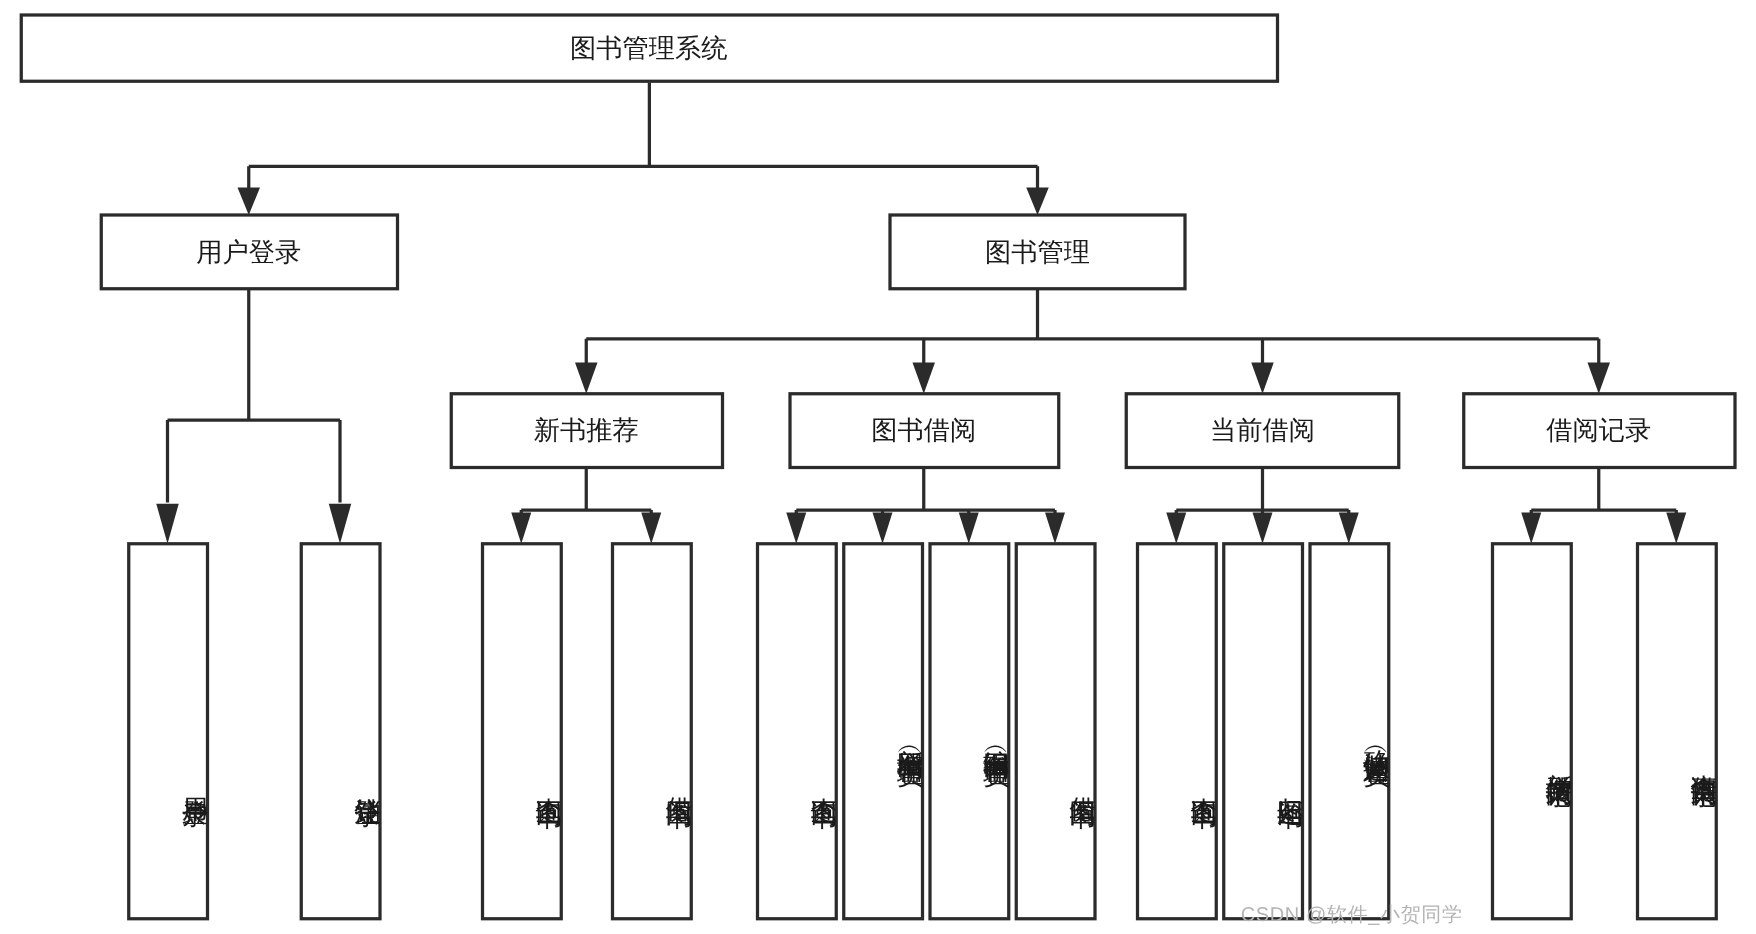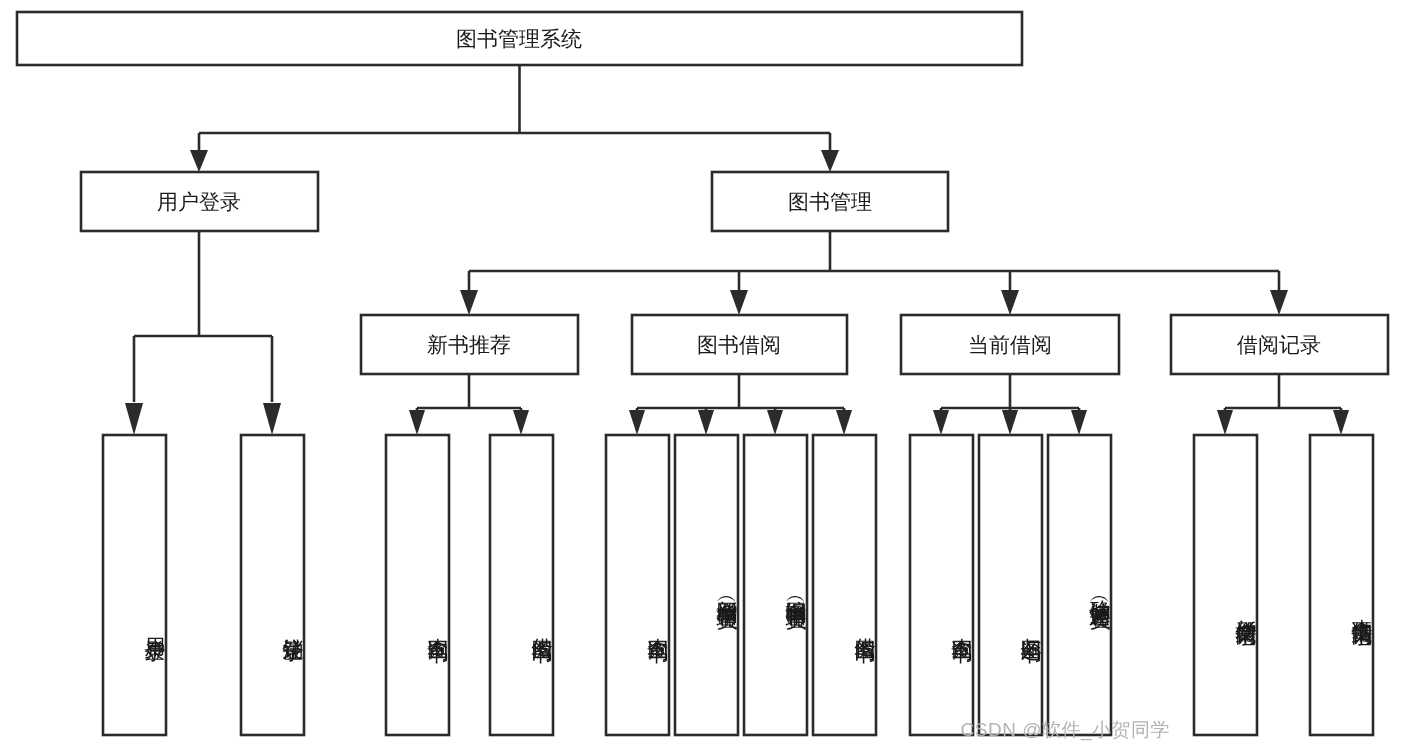--- a/index.html
+++ b/index.html
@@ -62,21 +62,21 @@
     pointer-events: none;
     display: flex;
     align-items: flex-start;
     justify-content: center;
   }
   .watermark {
     position: absolute;
     right: 8px;
     bottom: 4px;
     font-family: "Liberation Sans", "DejaVu Sans", sans-serif;
-    font-size: 19px;
+    font-size: 16px;
     color: #b3b3b3;
     letter-spacing: 0.5px;
     white-space: nowrap;
   }
 </style>
 </head>
 <body>
 
 <div id="diagram-root">
 

